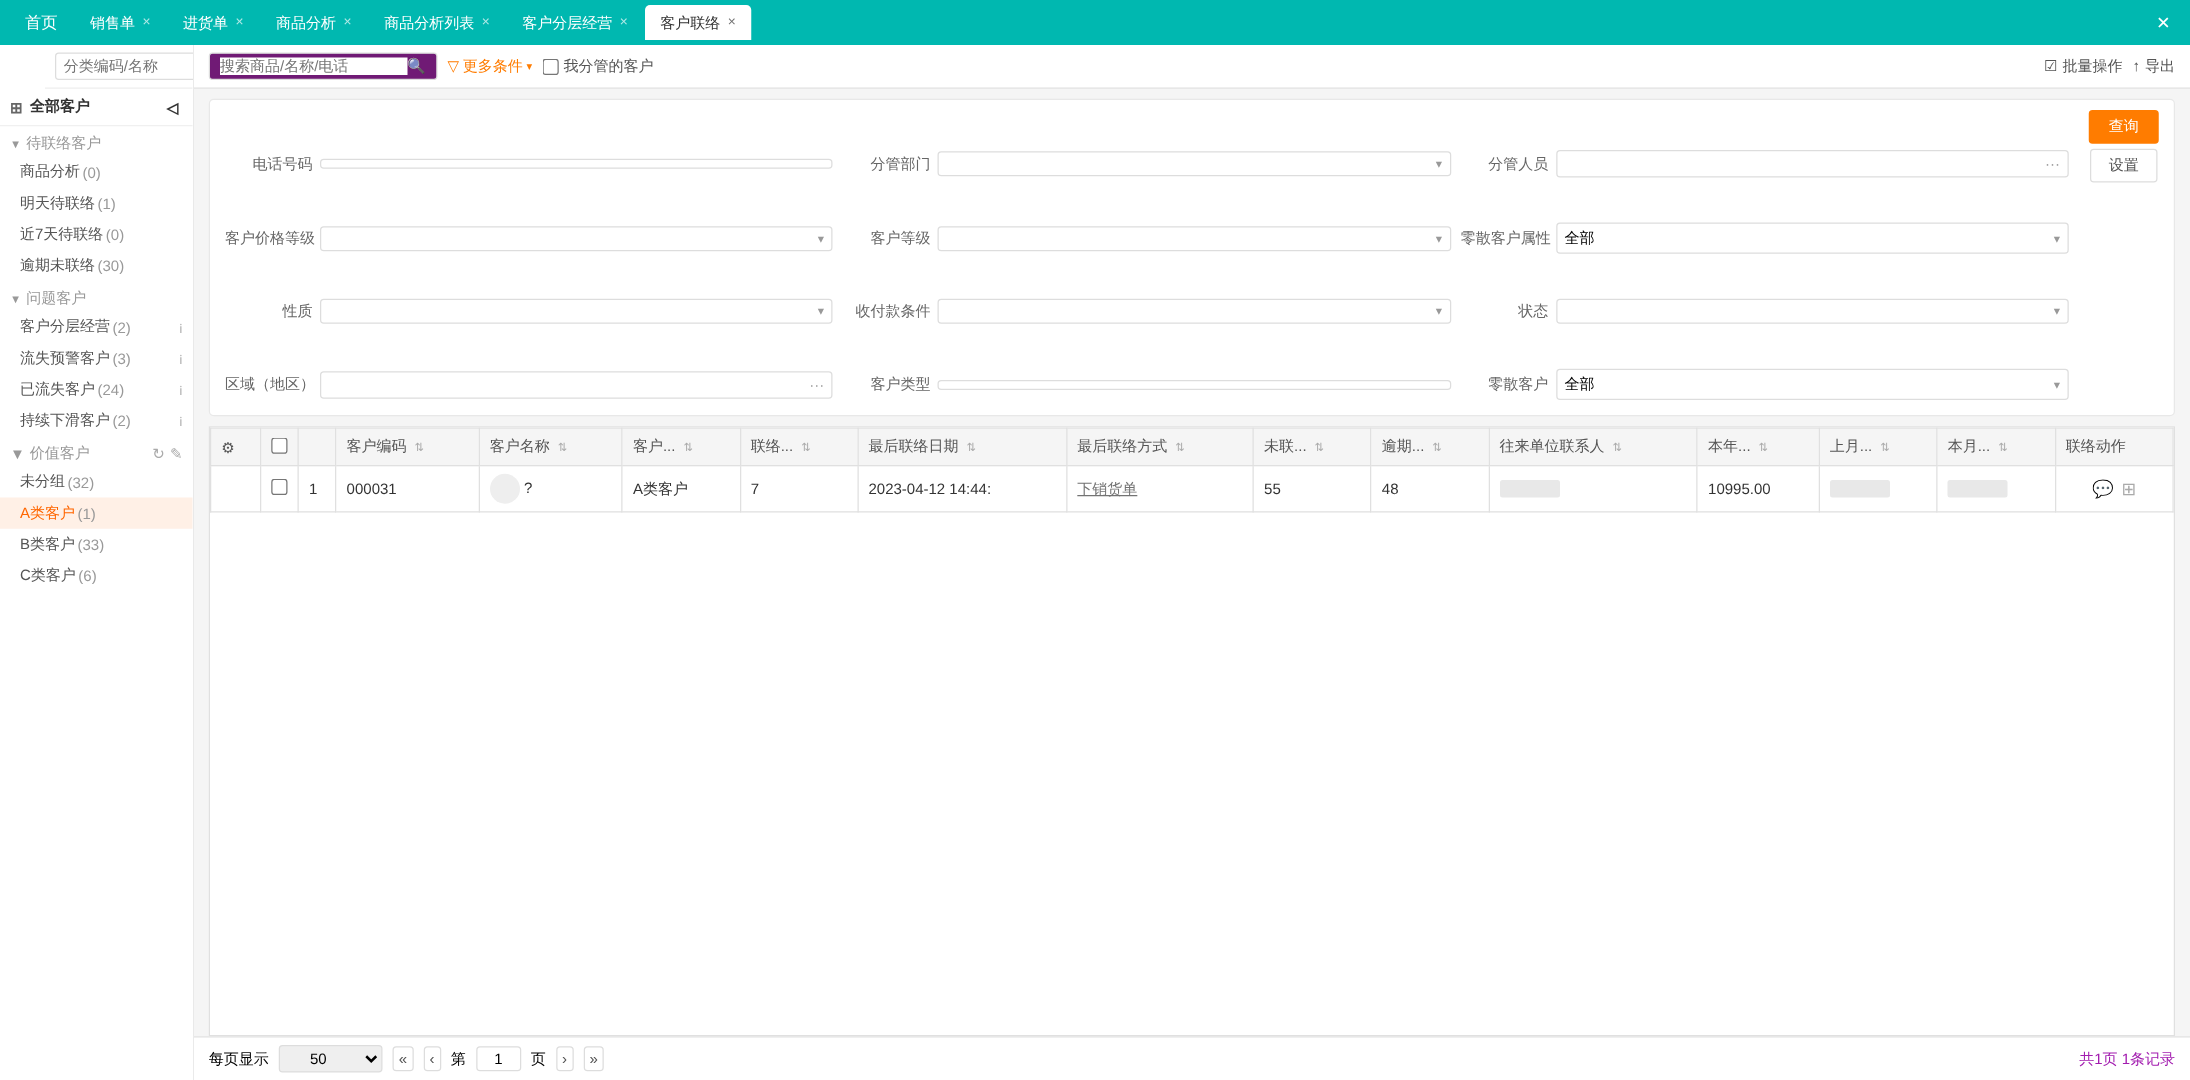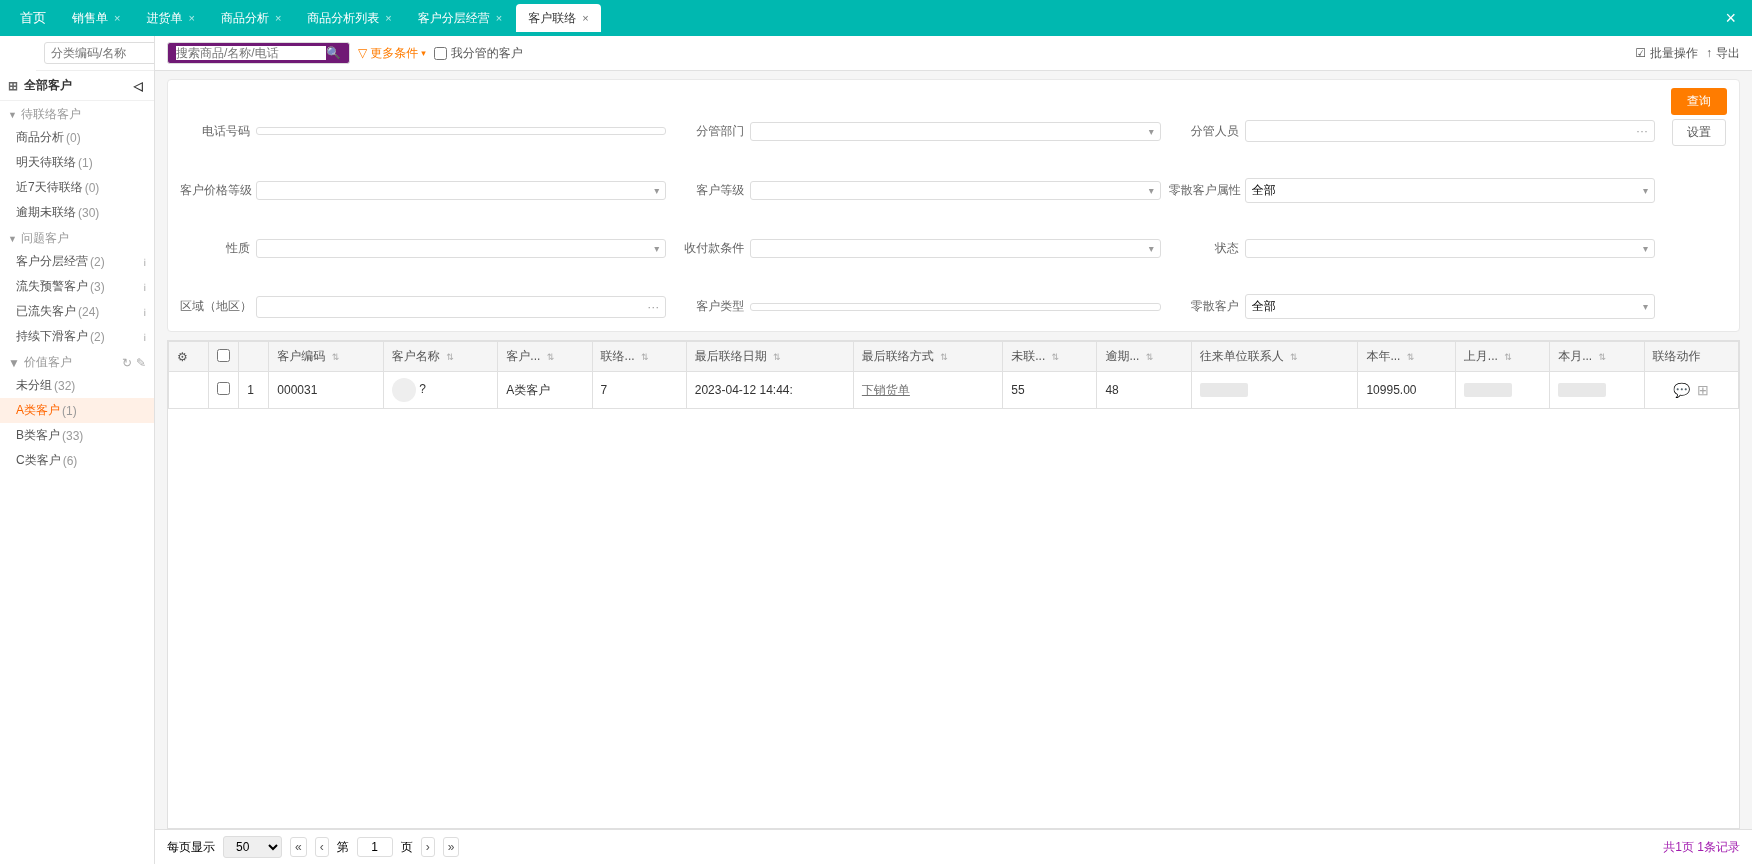--- a/index.html
+++ b/index.html
@@ -64,21 +64,21 @@
     .data-table { width: 100%; border-collapse: collapse; }
     .data-table th { background: #f5f5f5; padding: 6px 8px; text-align: left; border: 1px solid #e0e0e0; color: #555; font-weight: normal; white-space: nowrap; cursor: pointer; user-select: none; }
     .data-table th .sort-icon { color: #aaa; font-size: 9px; margin-left: 3px; }
     .data-table td { padding: 6px 8px; border: 1px solid #e0e0e0; color: #333; white-space: nowrap; }
     .gear-icon-cell { text-align: center; cursor: pointer; color: #666; }
     .checkbox-col { width: 30px; text-align: center; }
     .link-text { color: #737373; text-decoration: underline; cursor: pointer; }
 
     
     .bottom-bar { display: flex; align-items: center; padding: 6px 12px; background: #fff; border-top: 1px solid #e0e0e0; gap: 8px; margin: 0 0; }
-    .bottom-bar .page-size-select { border: 1px solid #ddd; padding: 2px 8px; border-radius: 3px; }
+    .bottom-bar .page-size-select { border: 1px solid #ddd; padding: 2px 20px; border-radius: 3px; }
     .bottom-bar .nav-btn { cursor: pointer; color: #555; padding: 2px 4px; border: 1px solid #ddd; border-radius: 3px; background: #fff; }
     .bottom-bar .page-input { width: 36px; border: 1px solid #ddd; border-radius: 3px; text-align: center; padding: 2px; }
     .bottom-bar-spacer { flex: 1; }
     .bottom-bar .total-info { color: #a21caf; }
 
     
     .btn-query { background: #ff7c00; color: #fff; border: none; padding: 5px 16px; border-radius: 3px; cursor: pointer; font-size: 12px; }
     .btn-settings { background: #fff; color: #555; border: 1px solid #ddd; padding: 4px 14px; border-radius: 3px; cursor: pointer; font-size: 12px; margin-top: 4px; }
 
     .filter-buttons { display: flex; flex-direction: column; align-items: center; padding-left: 8px; }

